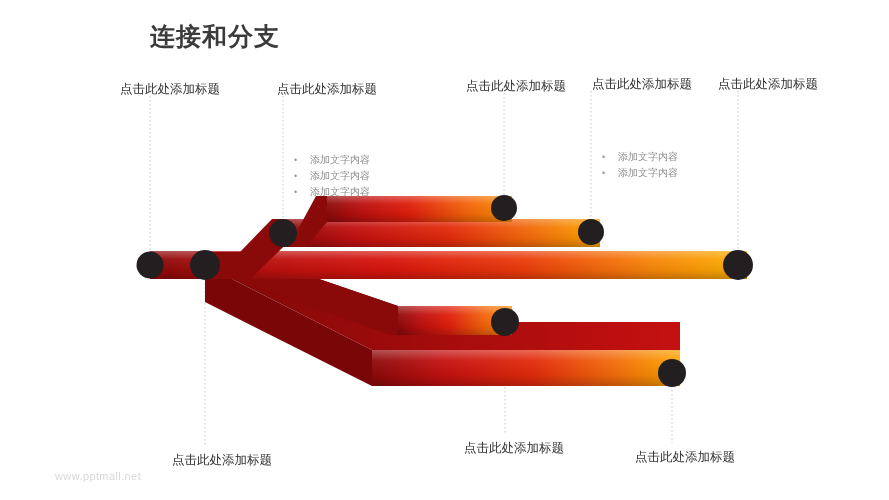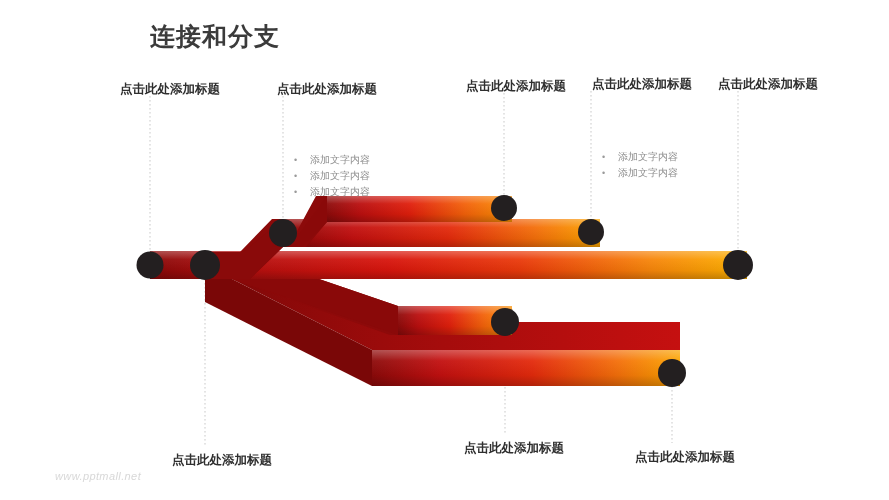--- a/index.html
+++ b/index.html
@@ -13,35 +13,35 @@
   .title{
     position:absolute;left:150px;top:20px;
     font-size:25px;font-weight:bold;color:#3b3b3b;
     letter-spacing:1px;white-space:nowrap;
   }
 
   .diagram{position:absolute;left:0;top:0;width:889px;height:500px;}
 
   .label{
     position:absolute;white-space:nowrap;
-    font-size:12.5px;font-weight:bold;color:#2f2f2f;
+    font-size:12.5px;font-weight:normal;color:#2f2f2f;
   }
   .bullets{
     position:absolute;white-space:nowrap;
     font-size:10px;color:#8d8d8d;line-height:15px;margin-top:44px;
   }
   .bullets .bullet{display:block;}
   .bullets .bullet::before{
     content:"\2022";display:inline-block;width:16px;
     color:#9a9a9a;font-size:9px;text-align:left;
   }
 
   .watermark{
     position:absolute;left:55px;top:470px;
-    font-size:11px;color:#d8d8d8;letter-spacing:.4px;font-style:italic;
+    font-size:11px;color:#d8d8d8;letter-spacing:.4px;
   }
 </style>
 </head>
 <body>
 
 <div id="slide">
 
   <div class="title">连接和分支</div>
 
   <svg class="diagram" viewBox="0 0 889 500" width="889" height="500">

